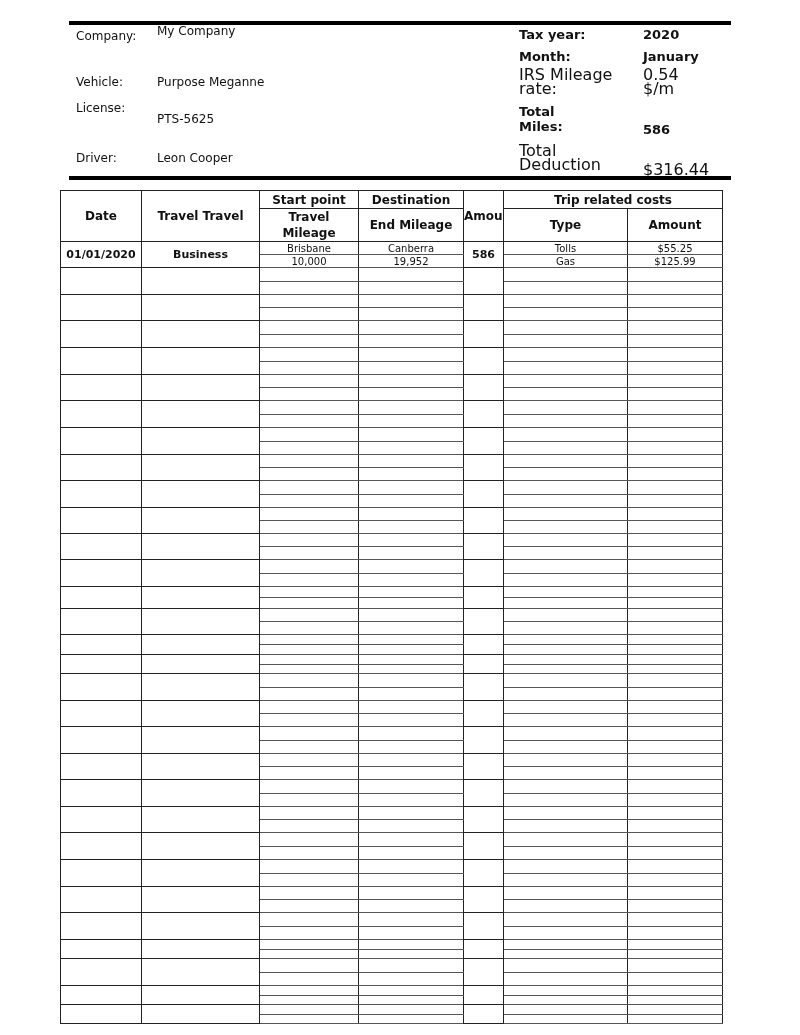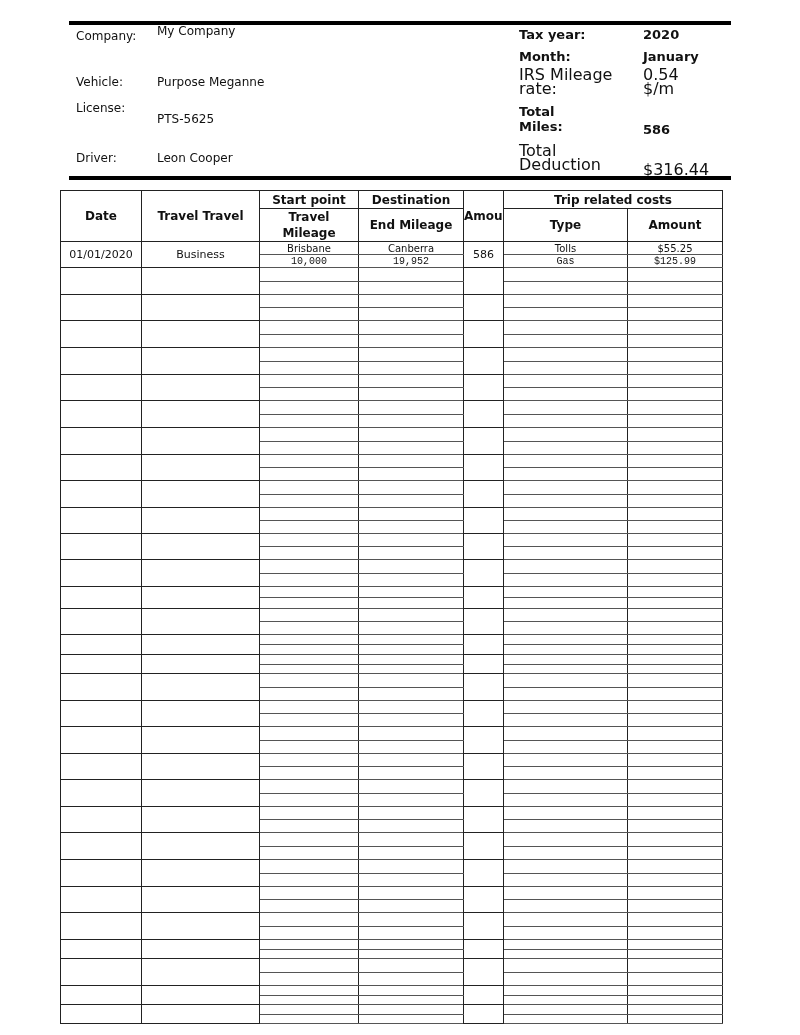--- a/index.html
+++ b/index.html
@@ -10,21 +10,21 @@
   .r-label, .r-value { position: absolute; font-size: 16px; line-height: 14px; color: #111; }
   .bold { font-weight: bold; font-size: 13px; }
   .bigval { font-weight: bold; font-size: 13px; }
 
   table.log { position: absolute; left: 60px; top: 190px; width: 662px;
               border-collapse: collapse; table-layout: fixed; }
   table.log td, table.log th { border: 1.5px solid #222; padding: 0; text-align: center;
               vertical-align: middle; overflow: hidden; }
   table.log th { font-weight: bold; font-size: 12px; height: 17px; line-height: 16px; color: #111; }
   table.log td { font-size: 10px; line-height: 11px; }
-  td.big { font-size: 11px !important; }
+  td.big { font-size: 11px !important; font-weight: bold; }
   td.sub { border-top: 1px solid #555 !important; border-bottom: 1px solid #555 !important; }
 </style>
 </head>
 <body>
 
 <div class="rule" style="top:21px;"></div>
 
 <div class="hdr-label" style="left:76px; top:29px;">Company:</div>
 <div class="hdr-value" style="left:157px; top:24px;">My Company</div>
 <div class="hdr-label" style="left:76px; top:75px;">Vehicle:</div>
@@ -88,21 +88,21 @@
   <tbody id="log-body">
     <tr style="height:13px;">
       <td rowspan="2" class="big">01/01/2020</td>
       <td rowspan="2" class="big">Business</td>
       <td class="sub">Brisbane</td>
       <td class="sub">Canberra</td>
       <td rowspan="2" class="big">586</td>
       <td class="sub">Tolls</td>
       <td class="sub">$55.25</td>
     </tr>
-    <tr style="height:13px;font-family:Liberation Mono, monospace;">
+    <tr style="height:13px;">
       <td class="sub">10,000</td>
       <td class="sub">19,952</td>
       <td class="sub">Gas</td>
       <td class="sub">$125.99</td>
     </tr>
   <tr style="height: 14px;">
         <td rowspan="2"></td>
         <td rowspan="2"></td>
         <td class="sub"></td>
         <td class="sub"></td>

